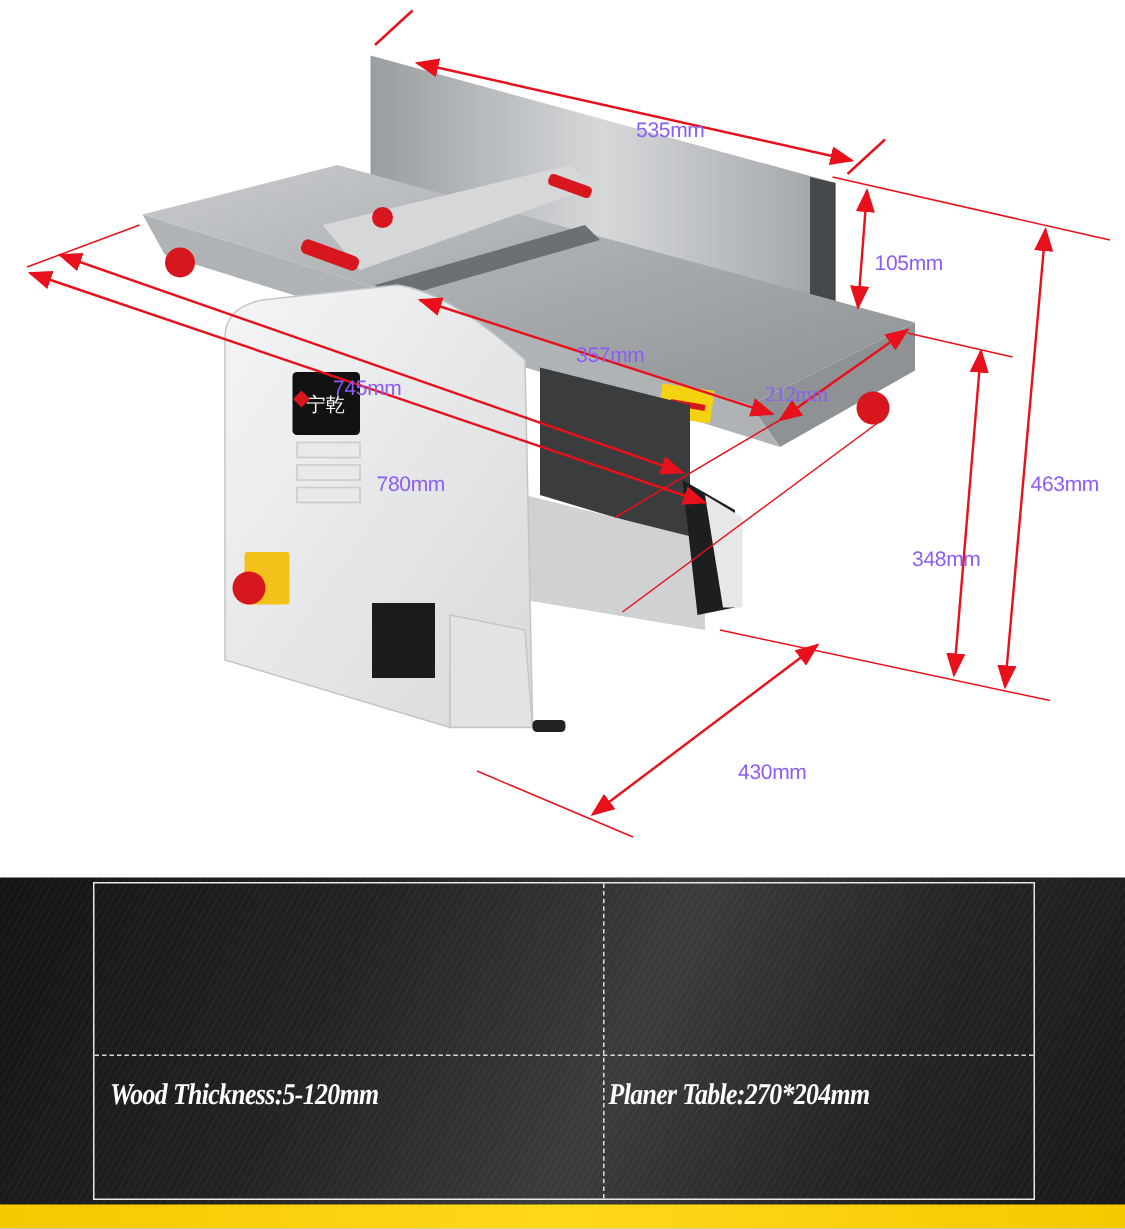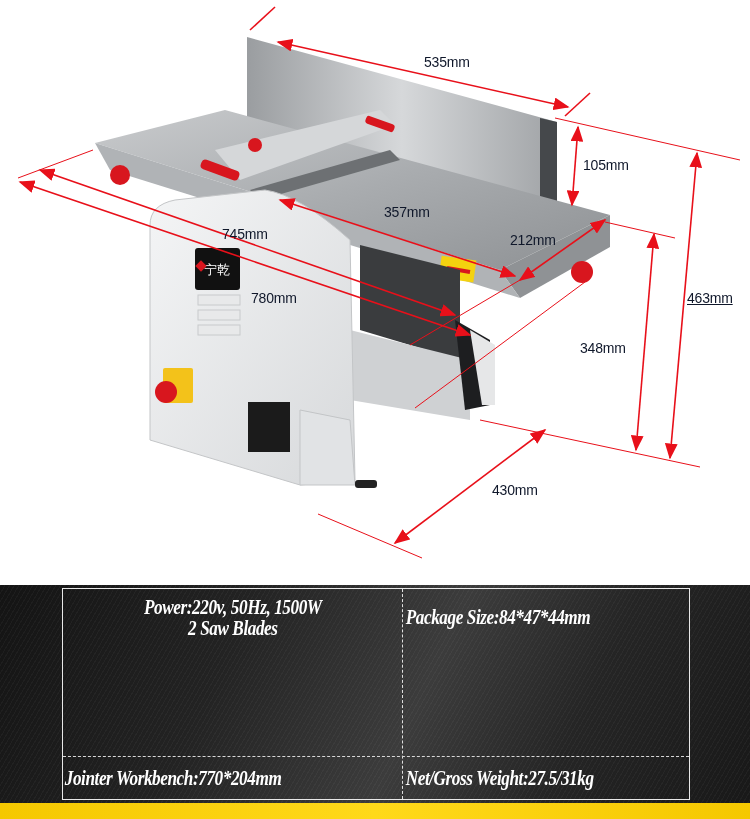--- a/index.html
+++ b/index.html
@@ -1,19 +1,19 @@
 <!DOCTYPE html>
 <html><head>
 <meta charset="utf-8">
 <style>
   html, body { margin: 0; padding: 0; }
   body { width: 750px; height: 819px; overflow: hidden; background: #ffffff; position: relative; font-family: "Liberation Sans", sans-serif; }
   .hero { position: absolute; left: 0; top: 0; width: 750px; height: 585px; background: #ffffff; }
   .hero svg { position: absolute; left: 0; top: 0; }
-  .dim-label { position: absolute; color: #0f172a; font-family: "Liberation Sans", sans-serif; font-size: 14px; white-space: nowrap; letter-spacing: -0.2px; }
+  .dim-label { position: absolute; color: #8b5cf6; font-family: "Liberation Sans", sans-serif; font-size: 14px; white-space: nowrap; letter-spacing: -0.2px; margin-top: 24px; }
   .spec-panel { position: absolute; left: 0; top: 585px; width: 750px; height: 234px;
     background: linear-gradient(115deg, #141414 0%, #232323 30%, #3c3c3c 55%, #252525 75%, #181818 100%); overflow: hidden; }
   .spec-panel::before { content: ""; position: absolute; inset: 0;
     background: repeating-linear-gradient(120deg, rgba(255,255,255,0.035) 0px, rgba(255,255,255,0.035) 1px, transparent 1px, transparent 4px); }
   .spec-table { position: absolute; left: 62px; top: 3px; width: 628px; height: 212px; border: 1.5px solid #e8e8e8; box-sizing: border-box; }
   .spec-col-divider { position: absolute; left: 339px; top: 0; bottom: 0; border-left: 1.5px dashed #e0e0e0; }
   .spec-row { position: absolute; left: 0; right: 0; }
   .spec-row.r0 { top: 0; height: 57px; }
   .spec-row.r1 { top: 57px; height: 57px; border-top: 1px dashed #d8d8d8; }
   .spec-row.r2 { top: 114px; height: 53px; border-top: 1px dashed #d8d8d8; }
@@ -126,50 +126,41 @@
       <line x1="520" y1="280" x2="605" y2="220" marker-start="url(#ah)" marker-end="url(#ah)"></line>
       <line x1="520" y1="280" x2="410" y2="345" stroke-width="1"></line>
       <line x1="585" y1="282" x2="415" y2="408" stroke-width="1"></line>
 
       <line x1="318" y1="514" x2="422" y2="558" stroke-width="1"></line>
       <line x1="395" y1="543" x2="545" y2="430" marker-start="url(#ah)" marker-end="url(#ah)"></line>
     </g>
   </svg>
 
   <div class="dim-label" style="left:424px; top:54px;">535mm</div>
-  <div class="dim-label" style="left:583px; top:157px;">105mm</div>
-  <div class="dim-label" style="left:687px; top:290px;text-decoration:underline;">463mm</div>
-  <div class="dim-label" style="left:580px; top:340px;text-align:right;">348mm</div>
+  <div class="dim-label" style="left:583px; top:143px;">105mm</div>
+  <div class="dim-label" style="left:687px; top:290px;">463mm</div>
+  <div class="dim-label" style="left:608px; top:340px;text-align:right;">348mm</div>
   <div class="dim-label" style="left:222px; top:226px;">745mm</div>
   <div class="dim-label" style="left:251px; top:290px;text-align:right;">780mm</div>
   <div class="dim-label" style="left:384px; top:204px;">357mm</div>
-  <div class="dim-label" style="left:510px; top:232px;">212mm</div>
+  <div class="dim-label" style="left:510px; top:232px;font-family:Liberation Serif, serif;">212mm</div>
   <div class="dim-label" style="left:492px; top:482px;">430mm</div>
 </div>
 
 <div class="spec-panel">
   <div class="spec-table">
     <div class="spec-col-divider"></div>
 
-    <div class="spec-row r0">
-      <div class="cell left">
-        <div>Power:220v, 50Hz, 1500W</div>
-        <div>2 Saw Blades</div>
+
+
+    <div class="spec-row r2">
+      <div class="cell left align-start" style="padding-left:12px;">
+        <div>Wood Thickness:5-120mm</div>
       </div>
       <div class="cell right">
-        <div>Package Size:84*47*44mm</div>
+        <div>Planer Table:270*204mm</div>
       </div>
     </div>
 
-
-
-    <div class="spec-row r3">
-      <div class="cell left align-start">
-        <div>Jointer Workbench:770*204mm</div>
-      </div>
-      <div class="cell right">
-        <div>Net/Gross Weight:27.5/31kg</div>
-      </div>
-    </div>
   </div>
 </div>
 
 <div class="footer-bar"></div>
 
 </body></html>

